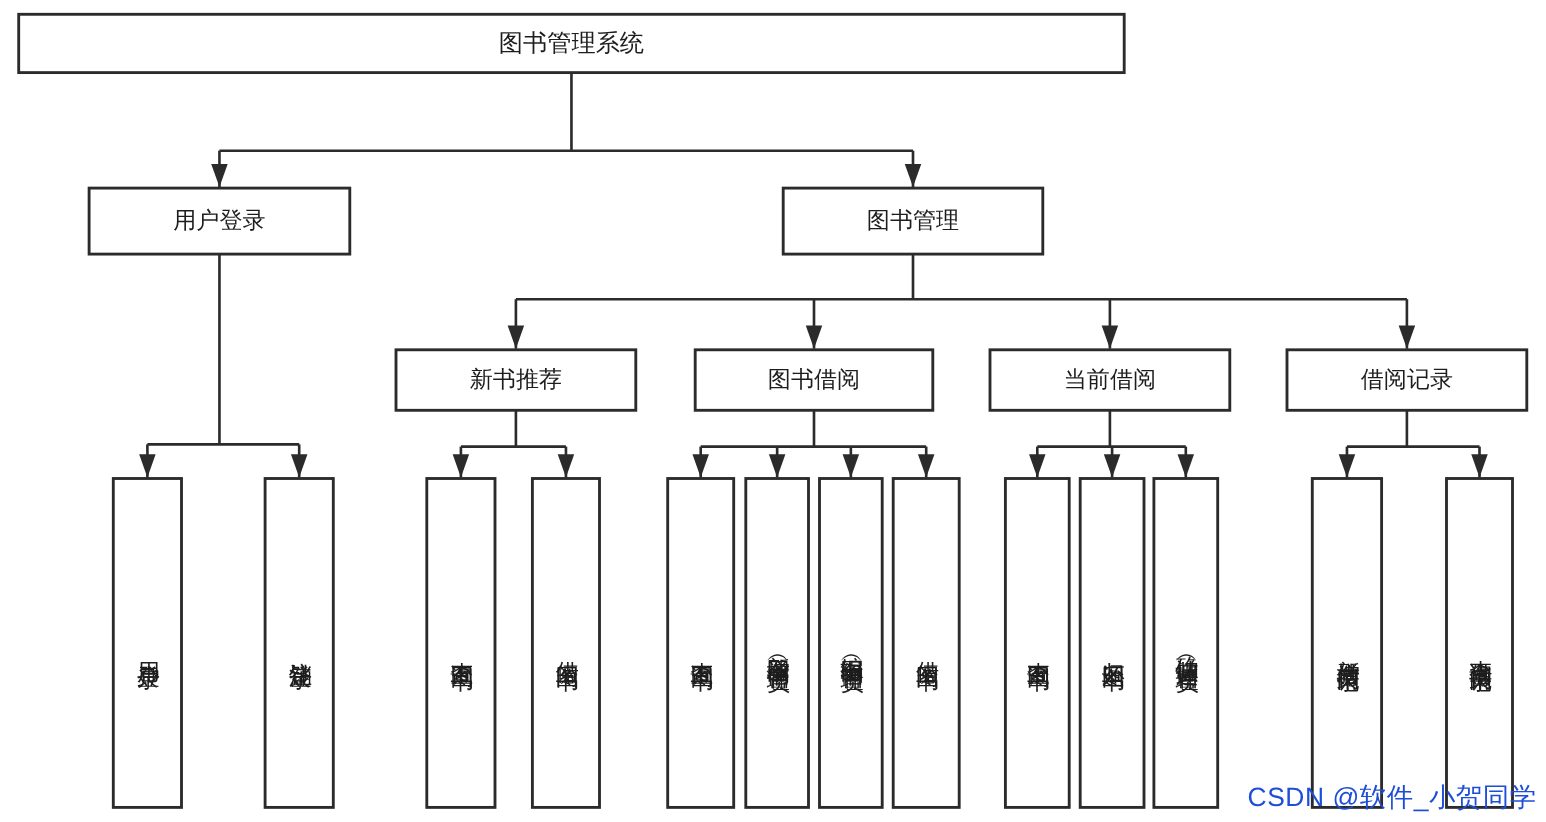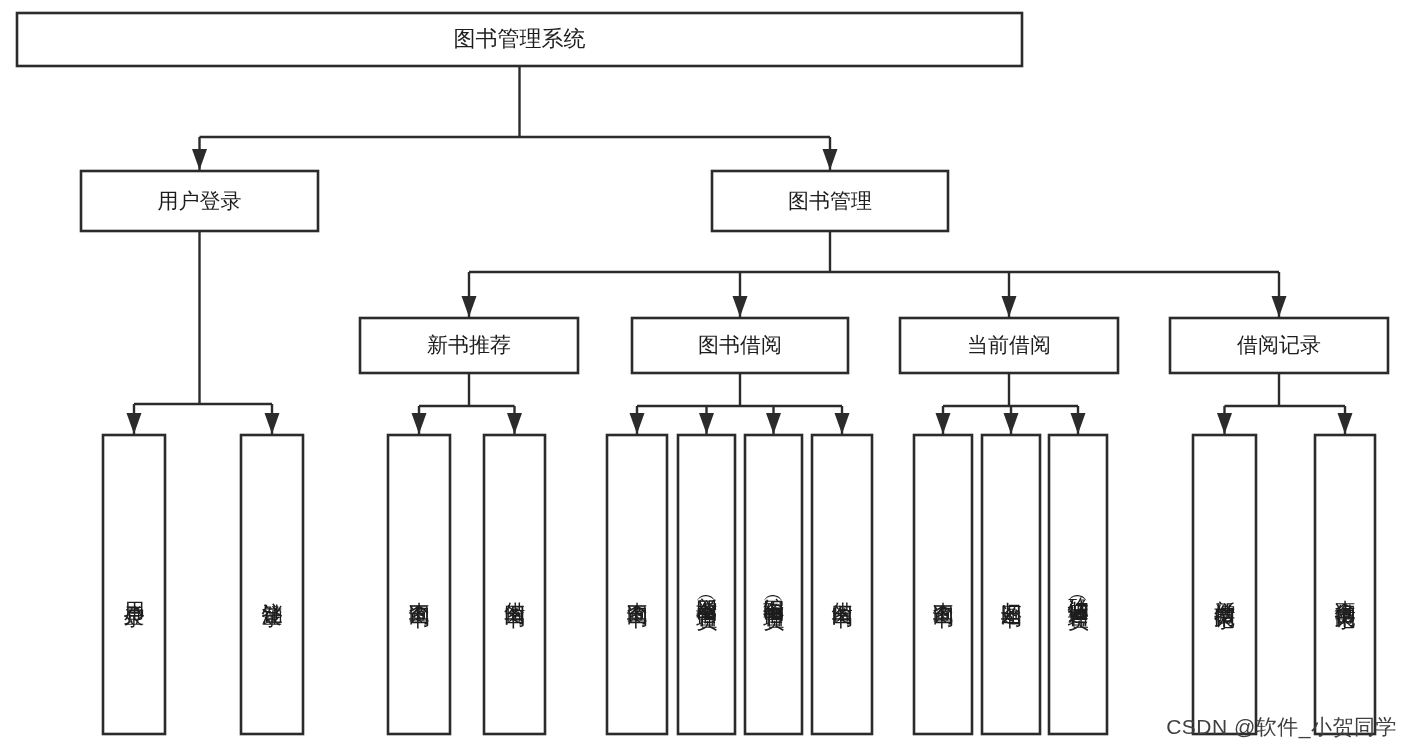--- a/index.html
+++ b/index.html
@@ -66,22 +66,22 @@
     display: flex;
     align-items: flex-start;
     justify-content: center;
     pointer-events: none;
   }
   .watermark {
     position: absolute;
     right: 8px;
     bottom: 6px;
     font-family: "Liberation Sans", "DejaVu Sans", sans-serif;
-    font-size: 21px;
-    color: #404040;
+    font-size: 24px;
+    color: #1d4ed8;
     white-space: nowrap;
     letter-spacing: 0.5px;
   }
 </style>
 </head>
 <body>
 
 <div id="diagram-root">
 
   <svg id="diagram-svg" viewBox="0 0 1405 747">

